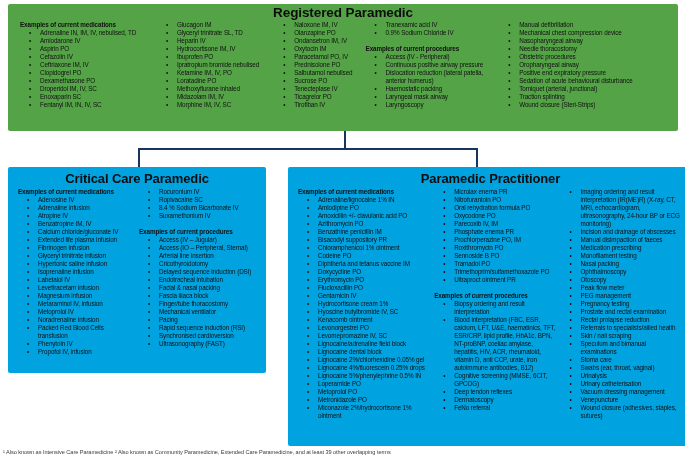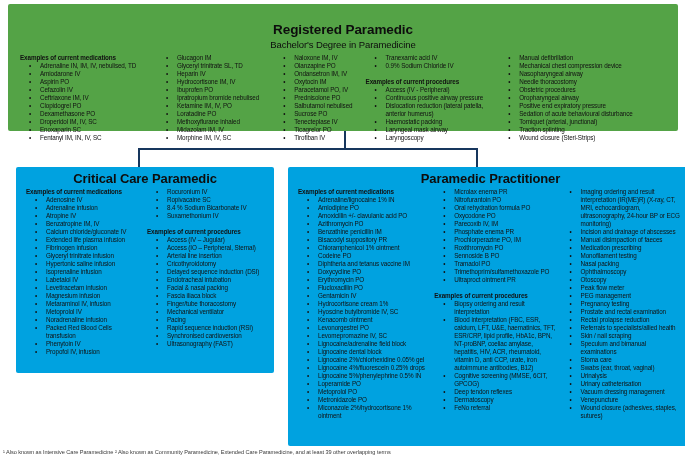--- a/index.html
+++ b/index.html
@@ -2,25 +2,25 @@
 <html style="--green_box: #54A346; --blue_box: #00A2E0; --connector: #17365D; --title_text: #0D0D0D; --body_text: #111111;"><head>
 <meta charset="utf-8">
 <style>
   html,body{margin:0;padding:0;background:#ffffff;}
   .canvas{
     position:relative;width:685px;height:459px;background:#ffffff;overflow:hidden;
     font-family:"Liberation Sans",sans-serif;color:var(--body_text,#111);
   }
   .box{position:absolute;border-radius:2px;box-sizing:border-box;}
   .box.green{left:8px;top:4px;width:670px;height:127px;background:var(--green_box,#54A346);}
-  .box.blue-left{left:8px;top:167px;width:258px;height:206px;background:var(--blue_box,#00A2E0);margin-left:8px;}
+  .box.blue-left{left:8px;top:167px;width:258px;height:206px;background:var(--blue_box,#00A2E0);}
   .box.blue-right{left:288px;top:167px;width:405px;height:279px;background:var(--blue_box,#00A2E0);}
   .box-title{
     text-align:center;font-weight:bold;color:var(--title_text,#0d0d0d);
-    font-size:13.5px;line-height:16px;padding-top:18px;letter-spacing:-0.1px;
+    font-size:13.5px;line-height:16px;padding-top:1px;letter-spacing:-0.1px;
   }
   .blue-left .box-title,.blue-right .box-title{font-size:13px;line-height:15px;padding-top:4px;}
   .box-subtitle{
     text-align:center;color:var(--title_text,#0d0d0d);
     font-size:9.5px;line-height:13px;letter-spacing:-0.1px;margin-bottom:3px;
   }
   .cols{display:flex;align-items:flex-start;padding:0 6px 0 12px;}
   .blue-left .cols,.blue-right .cols{padding:2px 6px 0 10px;}
   .col{box-sizing:border-box;padding-right:4px;font-size:6.3px;line-height:8px;letter-spacing:-0.1px;}
   .sec + .sec{margin-top:8px;}
@@ -45,21 +45,20 @@
     color:#3a3a3a;letter-spacing:-0.05px;
   }
 </style>
 </head>
 <body>
 
 <div class="canvas">
 
   <div class="box green">
     <div class="box-title">Registered Paramedic</div>
-    <div class="box-subtitle">Bachelor's Degree in Paramedicine</div>
     <div class="cols" id="cols-registered">
         <div class="col">
           <div class="sec">
             <div class="sec-header">Examples of current medications</div>
             <ul>
               <li>Adrenaline IN, IM, IV, nebulised, TD</li>
               <li>Amiodarone IV</li>
               <li>Aspirin PO</li>
               <li>Cefazolin IV</li>
               <li>Ceftriaxone IM, IV</li>

